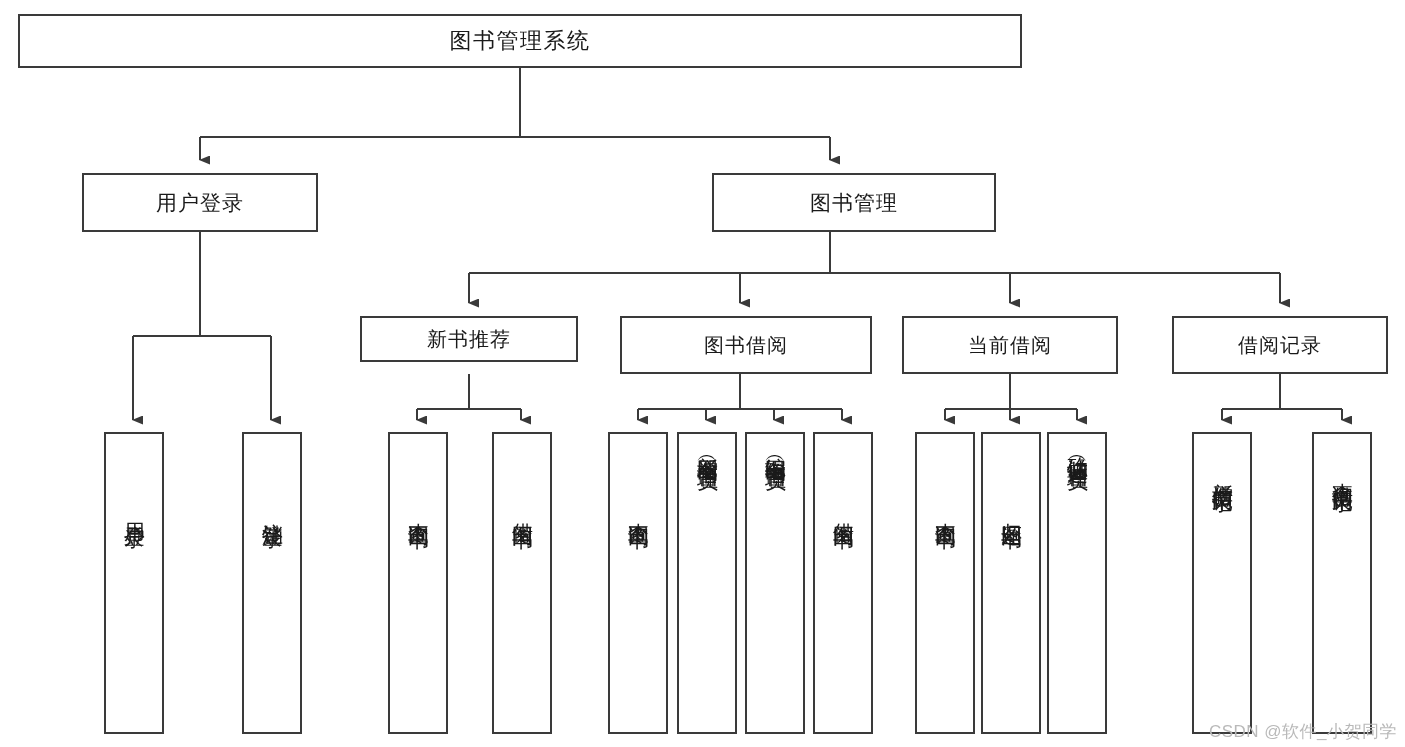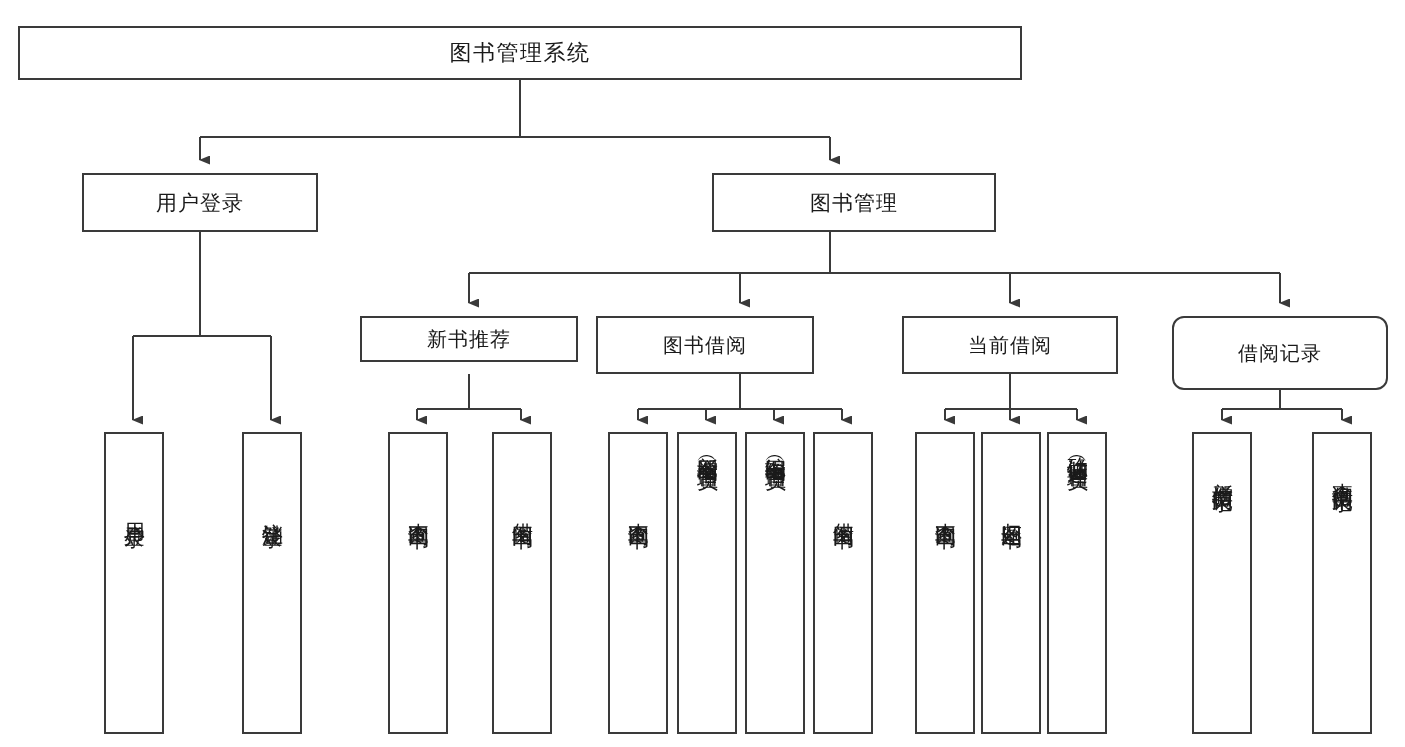--- a/index.html
+++ b/index.html
@@ -117,45 +117,45 @@
       <path d="M1010,409 L1010,420" marker-end="url(#arw)"></path>
       <path d="M1077,409 L1077,420" marker-end="url(#arw)"></path>
 
       <path d="M1280,374 L1280,409"></path>
       <path d="M1222,409 L1342,409"></path>
       <path d="M1222,409 L1222,420" marker-end="url(#arw)"></path>
       <path d="M1342,409 L1342,420" marker-end="url(#arw)"></path>
     </g>
   </svg>
 
-  <div class="node horiz root" style="left:18px;top:14px;width:1004px;height:54px;margin-top:12px;">
+  <div class="node horiz root" style="left:18px;top:14px;width:1004px;height:54px;">
     <span>图书管理系统</span>
   </div>
 
   <div class="node horiz lvl2" style="left:82px;top:173px;width:236px;height:59px;">
     <span>用户登录</span>
   </div>
 
   <div class="node horiz lvl2" style="left:712px;top:173px;width:284px;height:59px;">
     <span>图书管理</span>
   </div>
 
   <div class="node horiz lvl3" style="left:360px;top:316px;width:218px;height:46px;">
     <span>新书推荐</span>
   </div>
 
-  <div class="node horiz lvl3" style="left:596px;top:316px;width:218px;height:58px;">
+  <div class="node horiz lvl3" style="left:620px;top:316px;width:252px;height:58px;">
     <span>图书借阅</span>
   </div>
 
   <div class="node horiz lvl3" style="left:902px;top:316px;width:216px;height:58px;">
     <span>当前借阅</span>
   </div>
 
-  <div class="node horiz lvl3" style="left:1172px;top:316px;width:216px;height:74px;border-radius:12px;">
+  <div class="node horiz lvl3" style="left:1172px;top:316px;width:216px;height:58px;">
     <span>借阅记录</span>
   </div>
 
   <div class="leaf" style="left:104px;top:432px;width:60px;height:302px;padding-top:72px;">
     <span class="vtext">用户登录</span>
   </div>
 
   <div class="leaf" style="left:242px;top:432px;width:60px;height:302px;padding-top:72px;">
     <span class="vtext">注销登录</span>
   </div>
@@ -197,14 +197,15 @@
   </div>
 
   <div class="leaf" style="left:1192px;top:432px;width:60px;height:302px;padding-top:32px;">
     <span class="vtext">新增借阅记录</span>
   </div>
 
   <div class="leaf" style="left:1312px;top:432px;width:60px;height:302px;padding-top:32px;">
     <span class="vtext">查询借阅记录</span>
   </div>
 
+  <div id="watermark">CSDN @软件_小贺同学</div>
 
 </div>
 
 </body></html>

